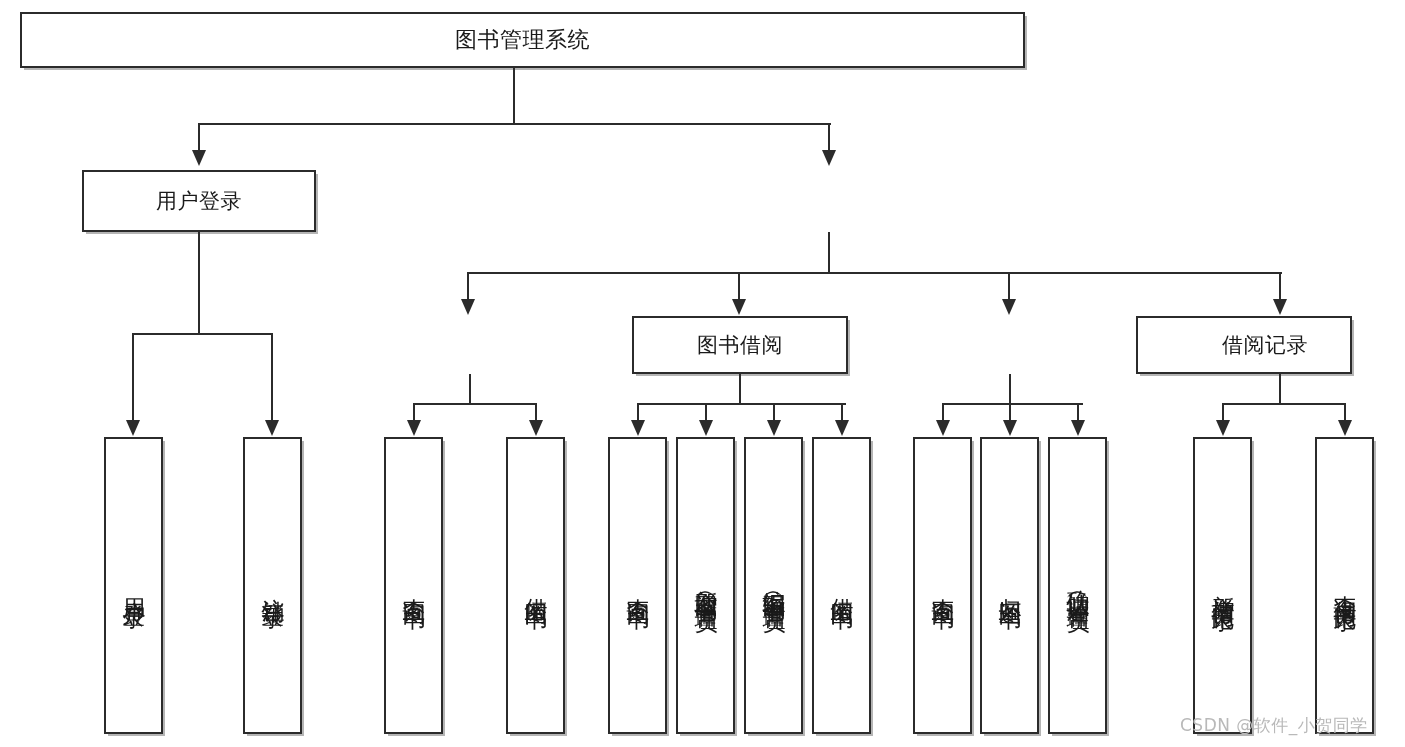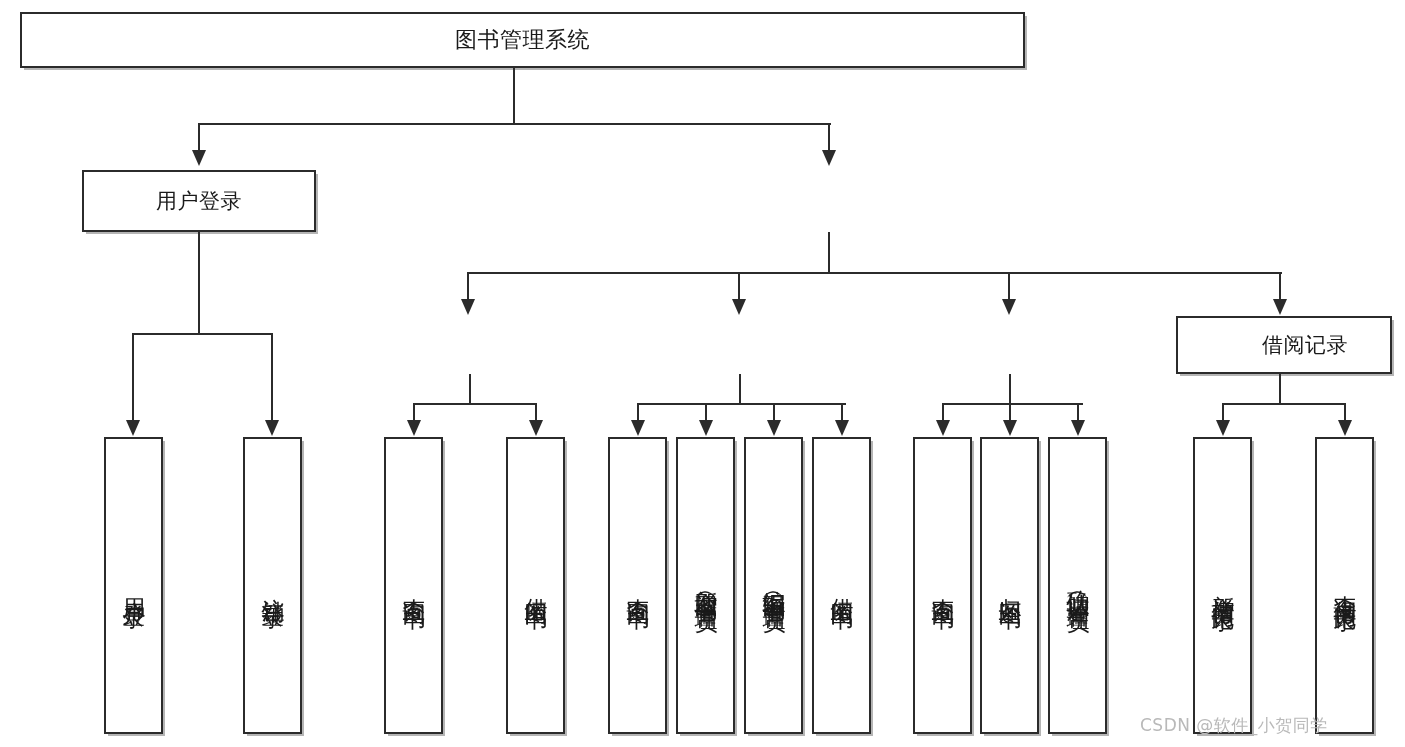--- a/index.html
+++ b/index.html
@@ -105,21 +105,24 @@
 
   <div class="ln v" style="left:738px;top:272px;width:2px;height:28px;"></div>
   <div class="arrow" style="left:732px;top:299px;"></div>
 
   <div class="ln v" style="left:1008px;top:272px;width:2px;height:28px;"></div>
   <div class="arrow" style="left:1002px;top:299px;"></div>
 
   <div class="ln v" style="left:1279px;top:272px;width:2px;height:28px;"></div>
   <div class="arrow" style="left:1273px;top:299px;"></div>
 
-  <div class="node" style="left:1176px;top:316px;width:216px;height:58px;padding-left:42px;">
+  <div class="node" style="left:632px;top:316px;width:216px;height:58px;">
+    <span class="lbl">图书借阅</span>
+  </div>
+  <div class="node" style="left:1136px;top:316px;width:216px;height:58px;padding-left:42px;">
     <span class="lbl">借阅记录</span>
   </div>
 
   <div class="ln v" style="left:469px;top:374px;width:2px;height:30px;"></div>
   <div class="ln h" style="left:414px;top:403px;width:122px;height:2px;"></div>
   <div class="ln v" style="left:413px;top:403px;width:2px;height:18px;"></div>
   <div class="arrow" style="left:407px;top:420px;"></div>
   <div class="ln v" style="left:535px;top:403px;width:2px;height:18px;"></div>
   <div class="arrow" style="left:529px;top:420px;"></div>
 
@@ -187,15 +190,15 @@
     <span class="lbl">确认归还（管理员）</span>
   </div>
 
   <div class="node leaf" style="left:1193px;top:437px;width:59px;height:297px;">
     <span class="lbl">新增借阅记录</span>
   </div>
   <div class="node leaf" style="left:1315px;top:437px;width:59px;height:297px;">
     <span class="lbl">查询借阅记录</span>
   </div>
 
-  <div id="watermark" style="left:1140px;top:714px;">CSDN @软件_小贺同学</div>
+  <div id="watermark" style="left:1180px;top:714px;">CSDN @软件_小贺同学</div>
 
 </div>
 
 </body></html>

